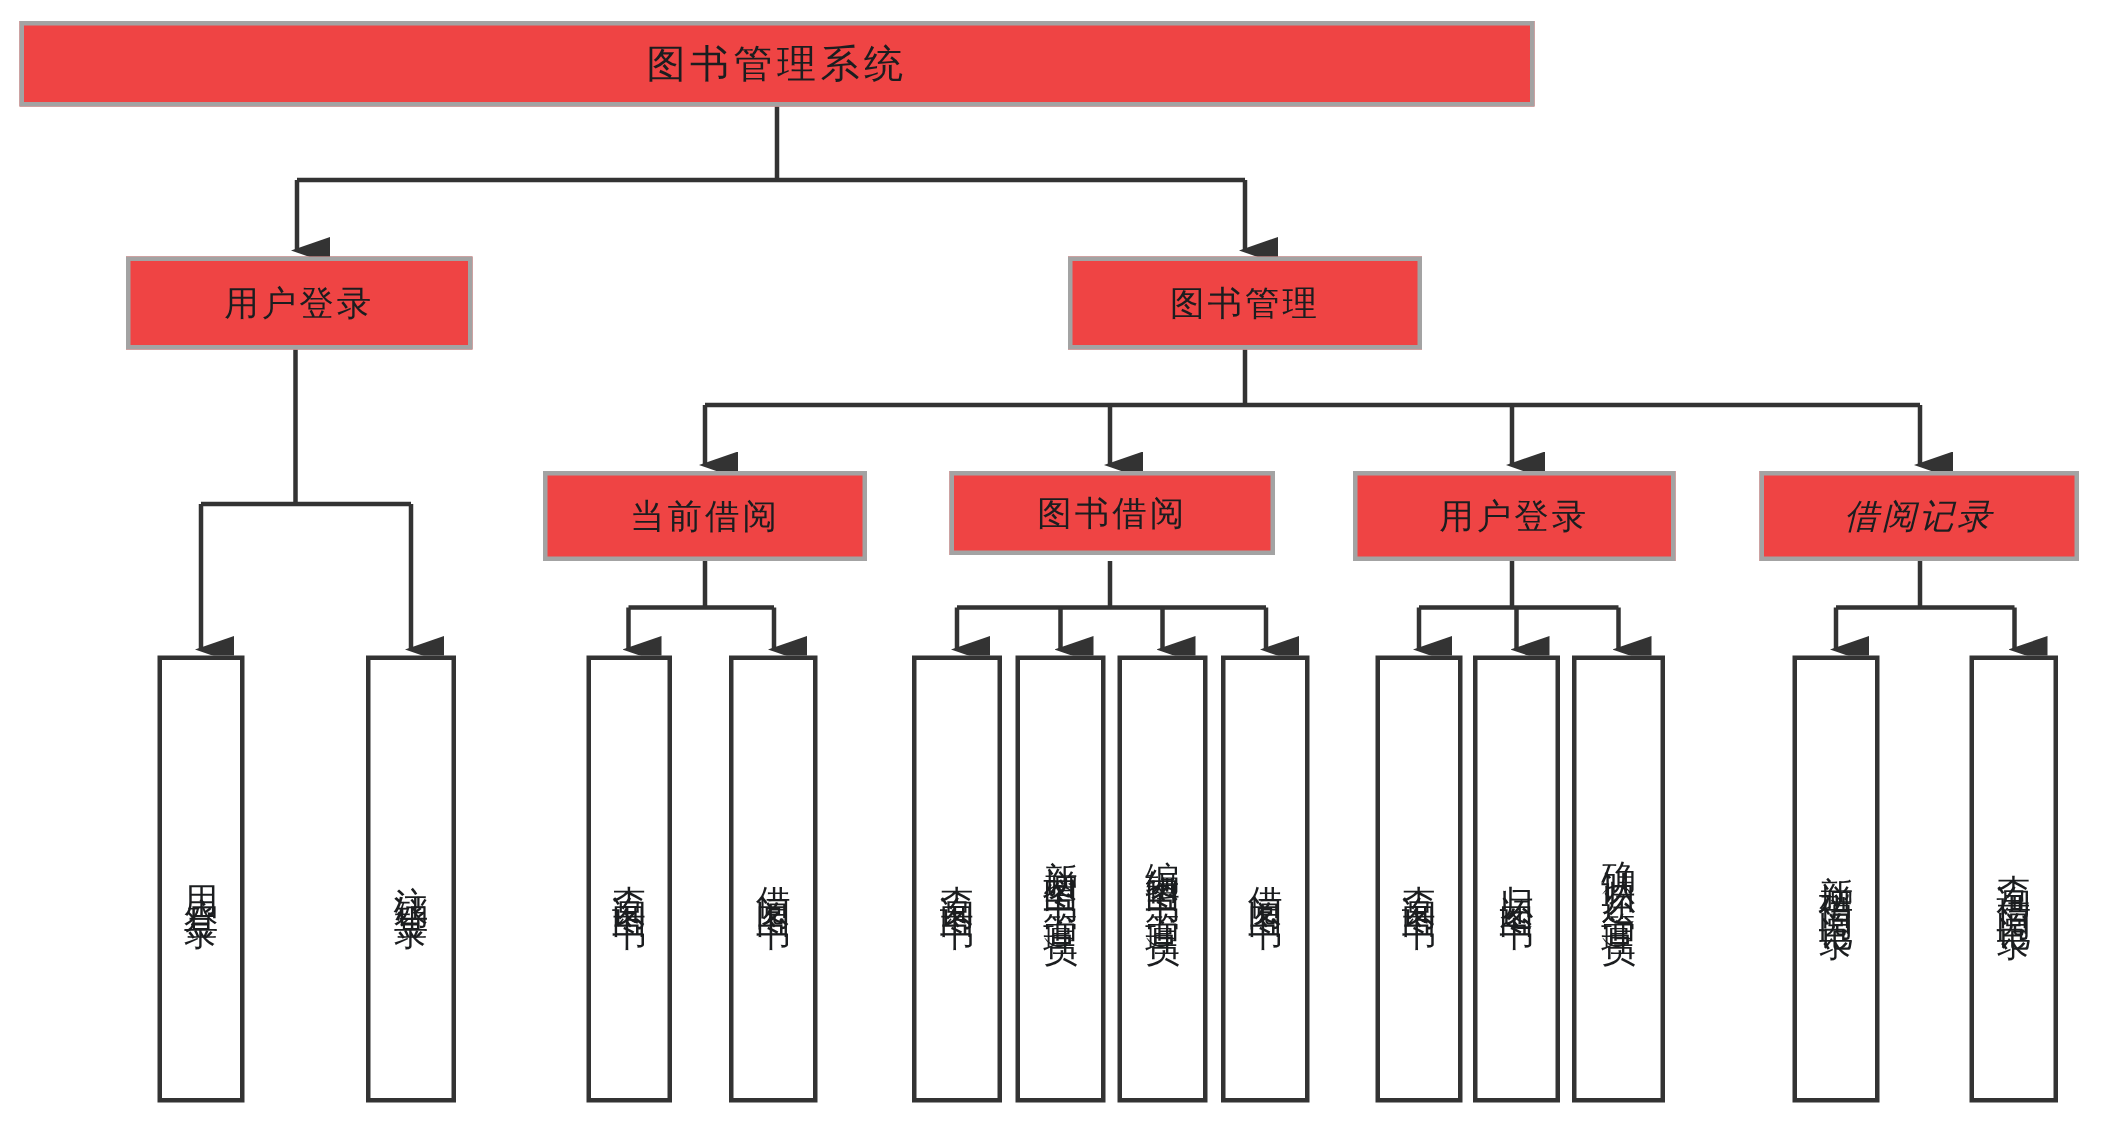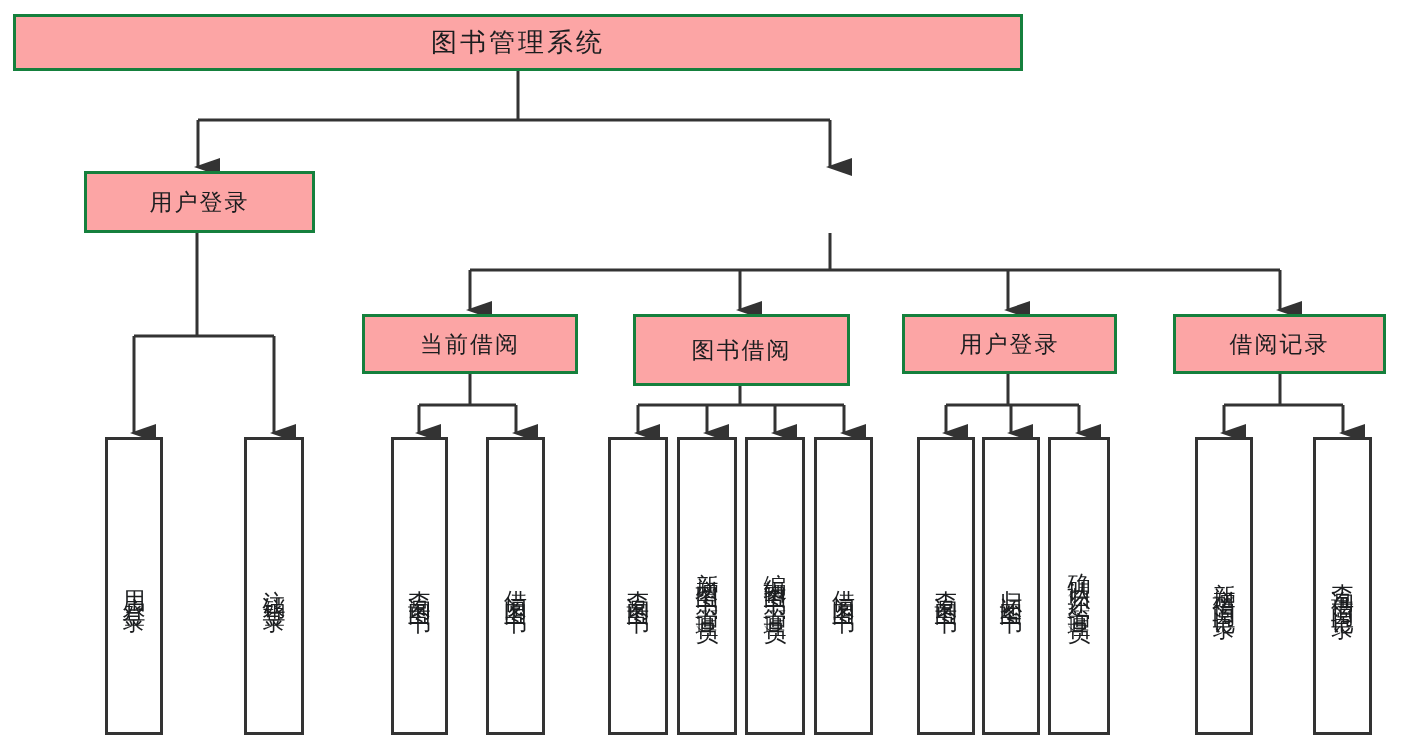--- a/index.html
+++ b/index.html
@@ -7,21 +7,21 @@
     position:relative; width:1405px; height:747px;
     background:#ffffff; overflow:hidden;
     font-family:"Liberation Sans", sans-serif;
     color:#1b1d1f;
   }
   .wires { position:absolute; left:0; top:0; width:1405px; height:747px; }
   .wires path.wire { stroke:#333333; stroke-width:3; fill:none; }
 
   .hbox {
     position:absolute; box-sizing:border-box;
-    border:3px solid #15803d; background:#fca5a5;
+    border:3px solid #a3a3a3; background:#ef4444;
     display:flex; align-items:center; justify-content:center;
     text-align:center;
   }
   .hbox .label { font-size:23px; letter-spacing:2px; white-space:nowrap; }
   .rootbox .label { font-size:26px; letter-spacing:3px; }
 
   .vbox {
     position:absolute; box-sizing:border-box;
     border:3px solid #333333; background:#ffffff;
     display:flex; align-items:center; justify-content:center;
@@ -86,31 +86,34 @@
     <path class="wire" d="M1343,405 V433" marker-end="url(#arw)"></path>
   </svg>
 
   <div class="hbox rootbox" style="left:13px; top:14px; width:1010px; height:57px;">
     <span class="label">图书管理系统</span>
   </div>
 
   <div class="hbox" style="left:84px; top:171px; width:231px; height:62px;">
     <span class="label">用户登录</span>
   </div>
+  <div class="hbox" style="left:712px; top:171px; width:236px; height:62px;">
+    <span class="label">图书管理</span>
+  </div>
 
   <div class="hbox" style="left:362px; top:314px; width:216px; height:60px;">
     <span class="label">当前借阅</span>
   </div>
-  <div class="hbox" style="left:633px; top:314px; width:217px; height:72px;">
+  <div class="hbox" style="left:633px; top:314px; width:217px; height:56px;">
     <span class="label">图书借阅</span>
   </div>
   <div class="hbox" style="left:902px; top:314px; width:215px; height:60px;">
     <span class="label">用户登录</span>
   </div>
-  <div class="hbox" style="left:1173px; top:314px; width:213px; height:60px;">
+  <div class="hbox" style="left:1173px; top:314px; width:213px; height:60px;font-style:italic;">
     <span class="label">借阅记录</span>
   </div>
 
   <div class="vbox" style="left:105px; width:58px;">
     <span class="vlabel">用户登录</span>
   </div>
   <div class="vbox" style="left:244px; width:60px;">
     <span class="vlabel">注销登录</span>
   </div>
 

